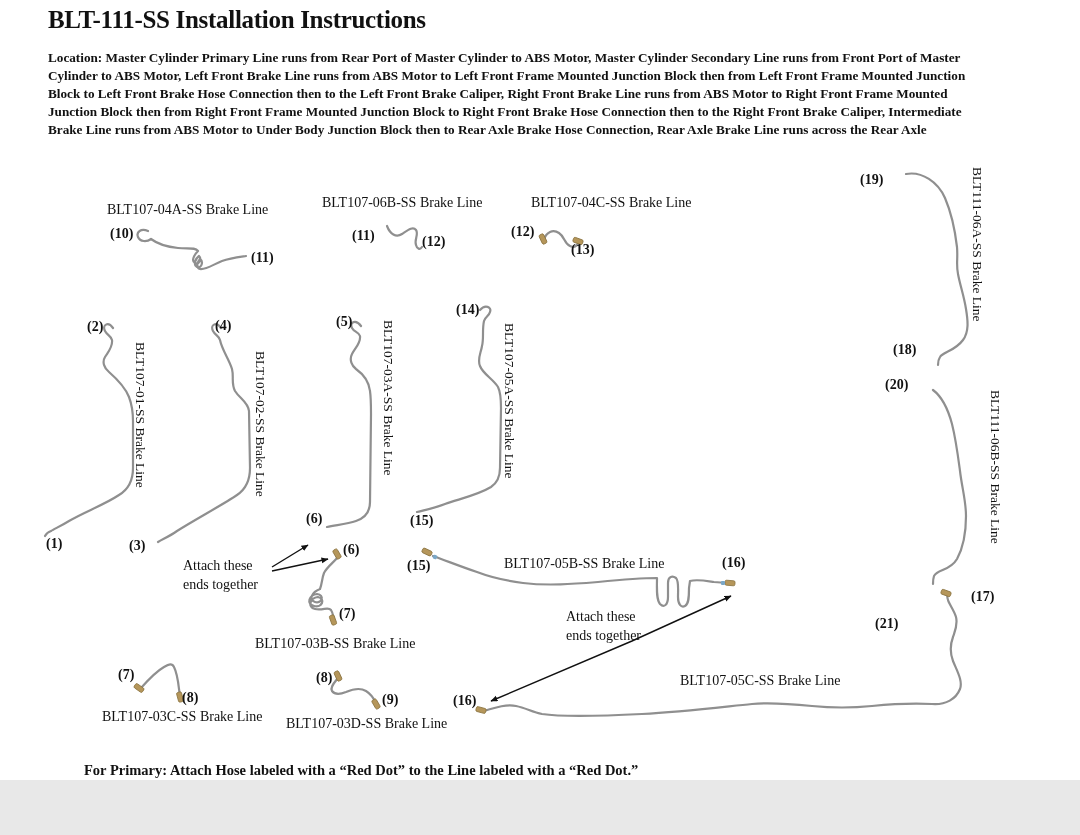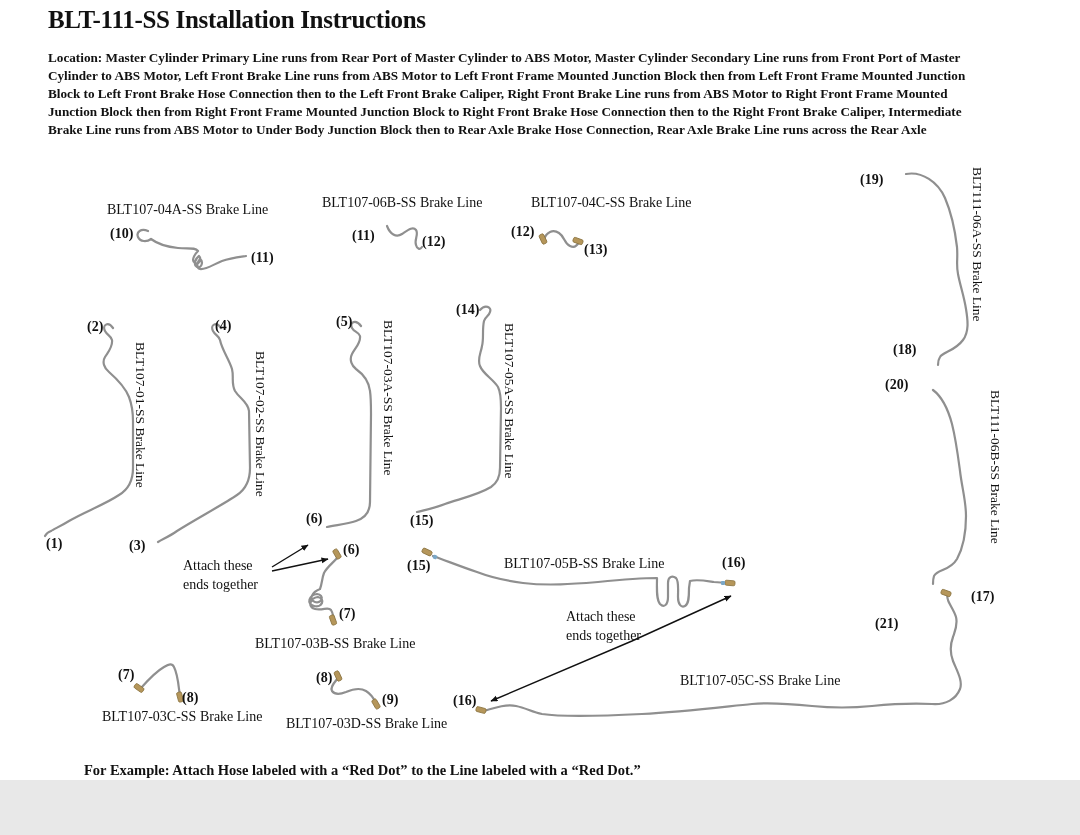--- a/index.html
+++ b/index.html
@@ -97,21 +97,21 @@
   <div class="vlabel" style="left:380px;top:320px;">BLT107-03A-SS Brake Line</div>
   <div class="vlabel" style="left:501px;top:323px;">BLT107-05A-SS Brake Line</div>
   <div class="vlabel" style="left:969px;top:167px;">BLT111-06A-SS Brake Line</div>
   <div class="vlabel" style="left:987px;top:390px;">BLT111-06B-SS Brake Line</div>
 
   <div class="callout" style="left:110px;top:226px;">(10)</div>
   <div class="callout" style="left:251px;top:250px;">(11)</div>
   <div class="callout" style="left:352px;top:228px;">(11)</div>
   <div class="callout" style="left:422px;top:234px;">(12)</div>
   <div class="callout" style="left:511px;top:224px;">(12)</div>
-  <div class="callout" style="left:584px;top:242px;">(13)</div>
+  <div class="callout" style="left:571px;top:242px;">(13)</div>
   <div class="callout" style="left:860px;top:163px;margin-top:9px;">(19)</div>
   <div class="callout" style="left:87px;top:319px;">(2)</div>
   <div class="callout" style="left:215px;top:318px;">(4)</div>
   <div class="callout" style="left:336px;top:314px;">(5)</div>
   <div class="callout" style="left:456px;top:302px;">(14)</div>
   <div class="callout" style="left:893px;top:342px;">(18)</div>
   <div class="callout" style="left:885px;top:377px;">(20)</div>
   <div class="callout" style="left:306px;top:511px;">(6)</div>
   <div class="callout" style="left:410px;top:513px;">(15)</div>
   <div class="callout" style="left:46px;top:536px;">(1)</div>
@@ -126,15 +126,15 @@
   <div class="callout" style="left:182px;top:690px;">(8)</div>
   <div class="callout" style="left:316px;top:670px;">(8)</div>
   <div class="callout" style="left:382px;top:692px;">(9)</div>
   <div class="callout" style="left:453px;top:693px;">(16)</div>
 
   <div class="attach" style="left:183px;top:556px;">Attach these
 ends together</div>
   <div class="attach" style="left:566px;top:607px;">Attach these
 ends together</div>
 
-  <div class="foot" style="top:762px;">For Example: Attach Hose labeled with a “Red Dot” to the Line labeled with a “Red Dot.”</div>
+  <div class="foot" style="top:762px;">For Primary: Attach Hose labeled with a “Red Dot” to the Line labeled with a “Red Dot.”</div>
 
 </div>
 
 </body></html>

